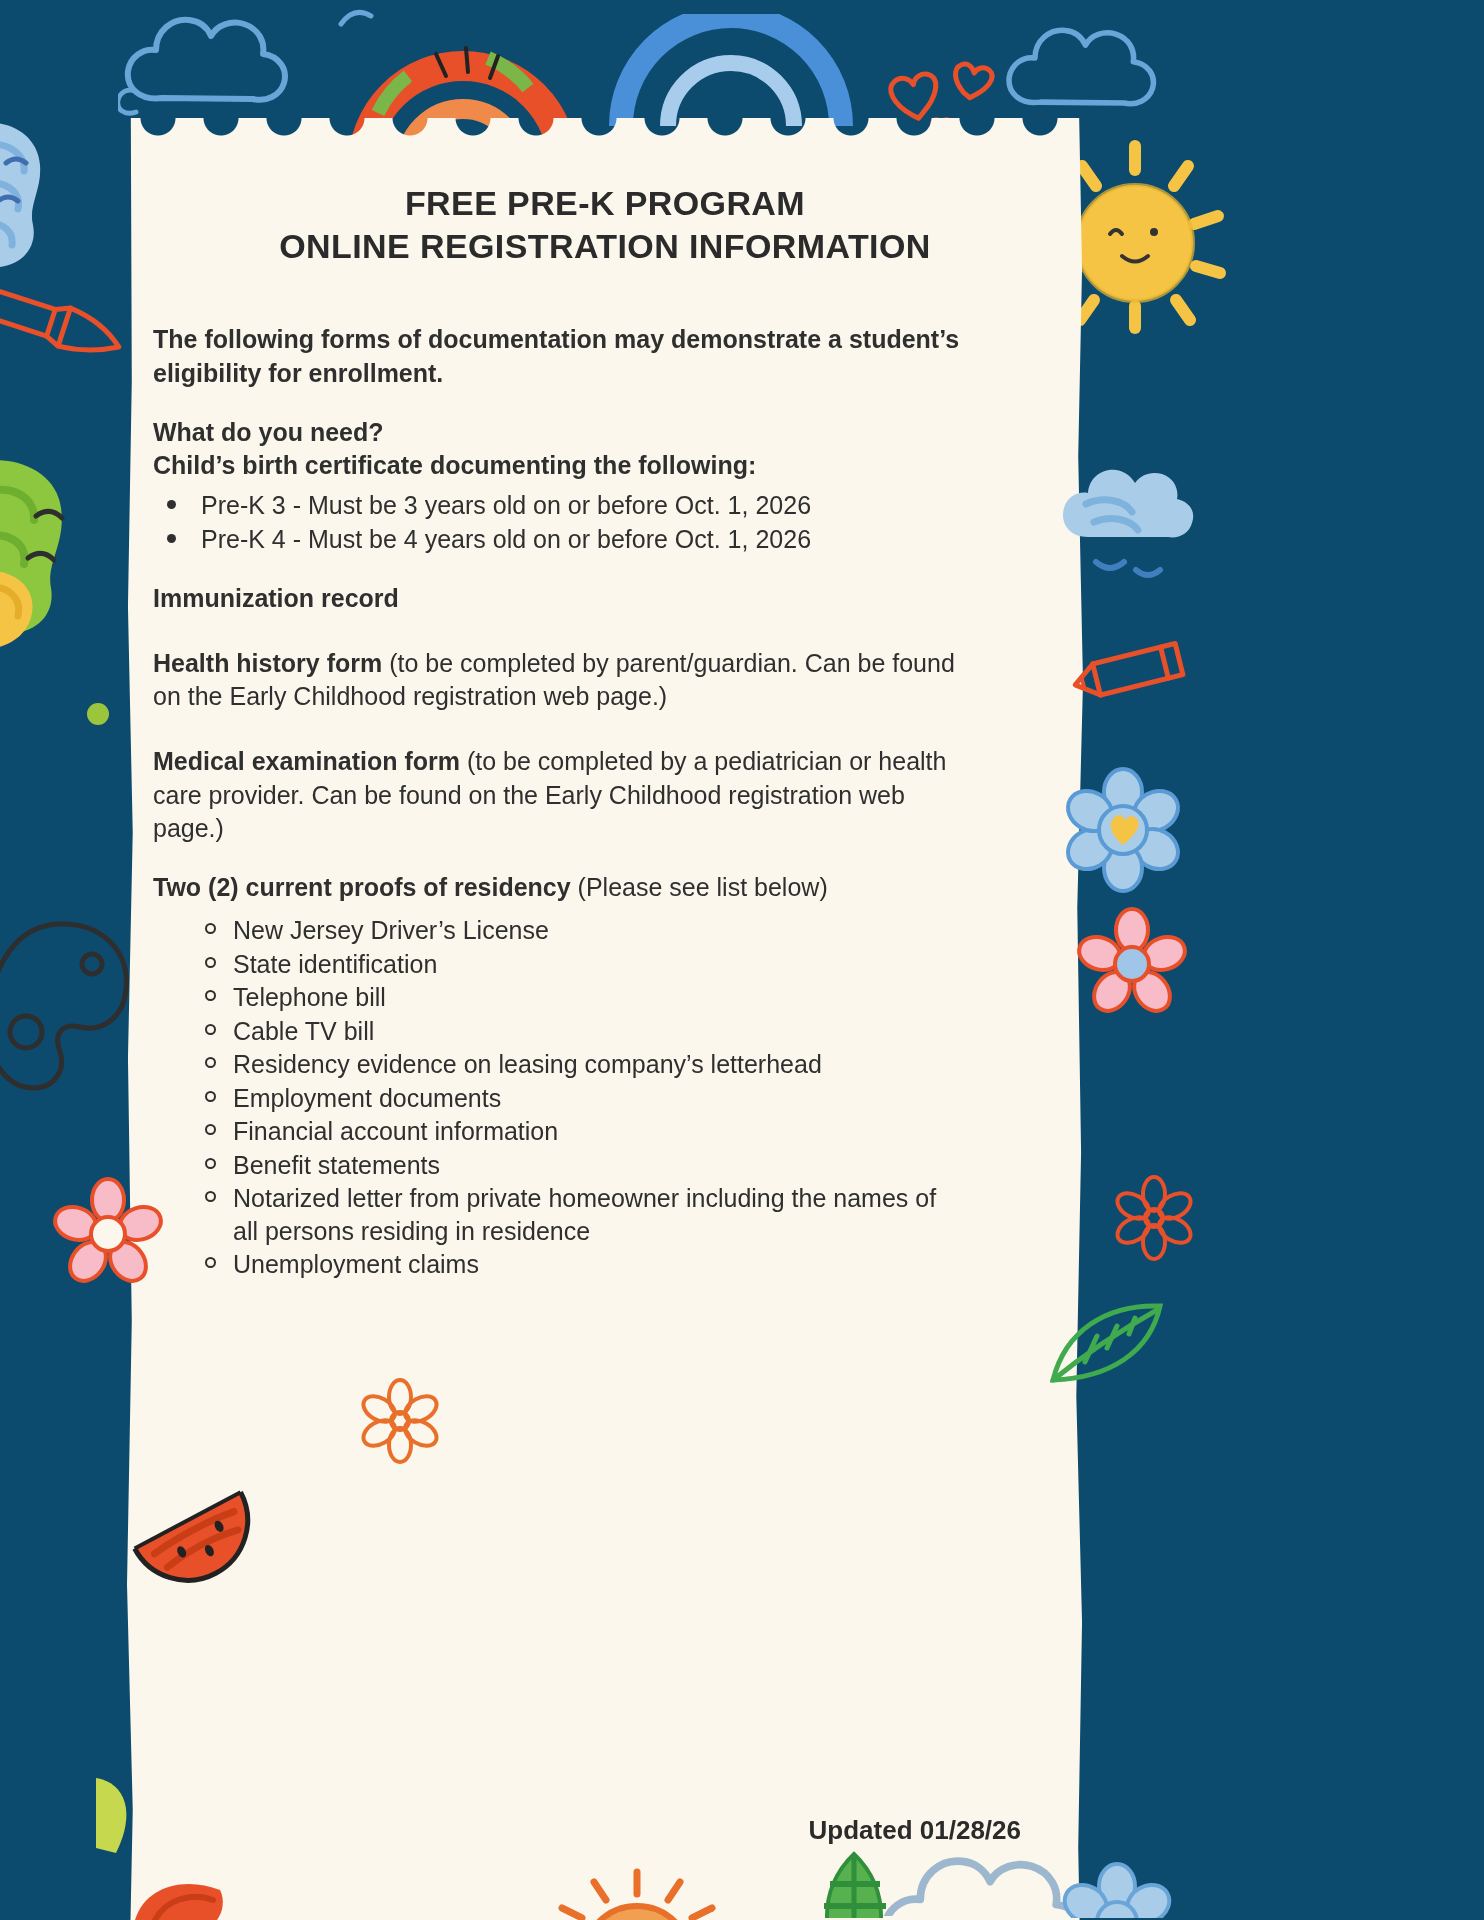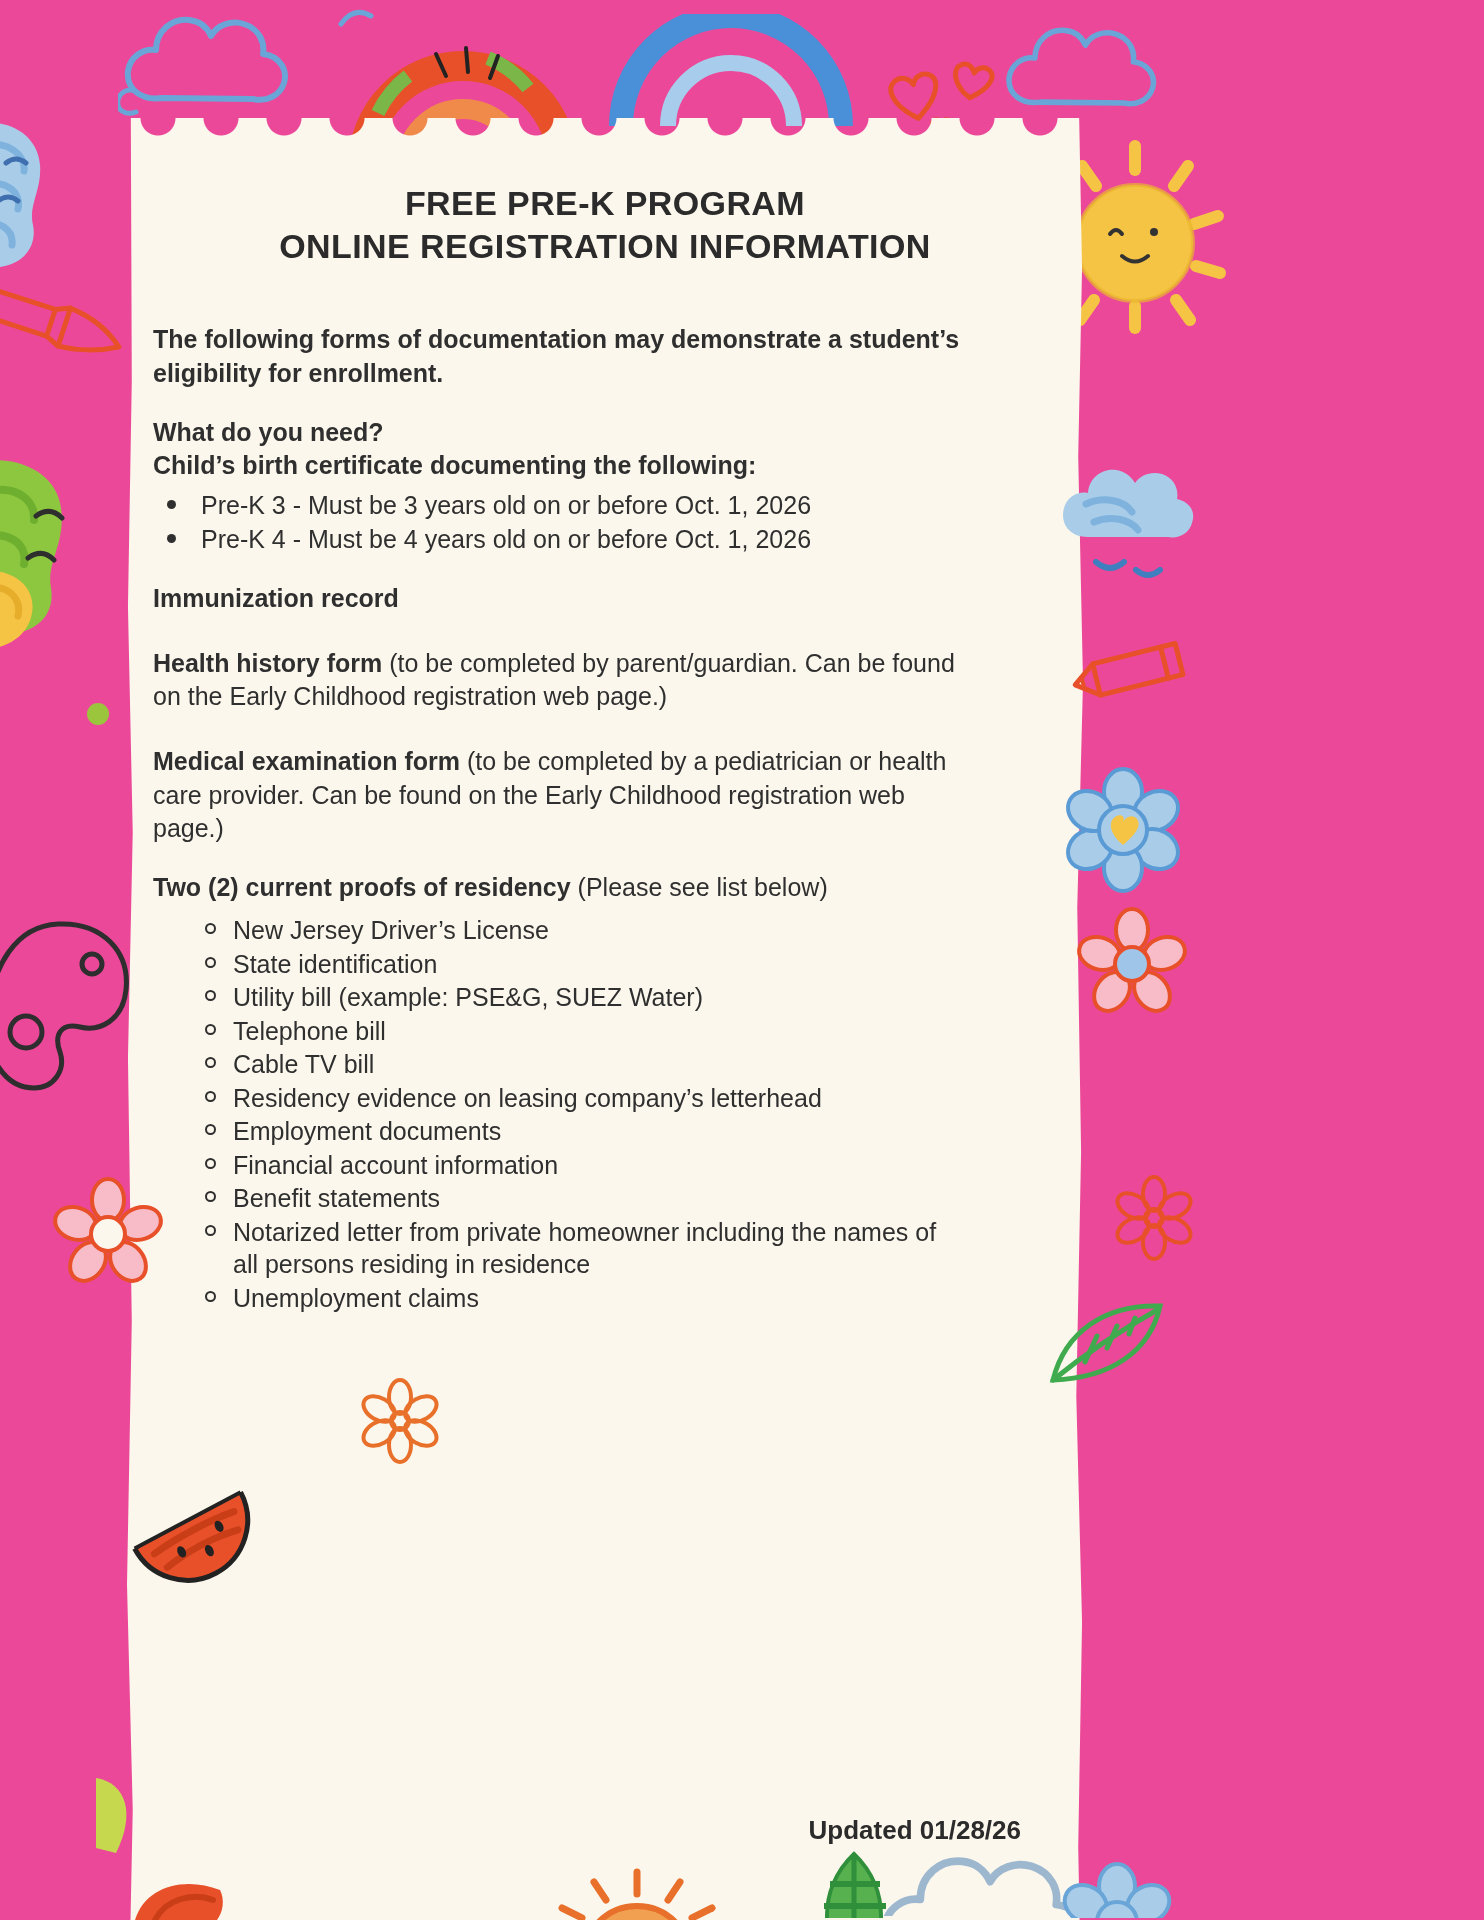--- a/index.html
+++ b/index.html
@@ -1,18 +1,18 @@
 <!DOCTYPE html>
 <html><head>
 <meta charset="utf-8">
 <style>
   html,body{margin:0;padding:0;}
   .canvas{
     position:relative;width:1484px;height:1920px;overflow:hidden;
-    background:#ec4899;font-family:"Liberation Sans",sans-serif;color:#2f2f2f;
+    background:#0c4a6e;font-family:"Liberation Sans",sans-serif;color:#2f2f2f;
   }
   .decor{position:absolute;pointer-events:none;}
   .decor svg{display:block;width:100%;height:100%;}
   .z1{z-index:1}.z3{z-index:3}
   .paper{
     position:absolute;left:127px;top:118px;width:956px;height:1880px;
     background:#fbf7ec;z-index:2;
     clip-path:polygon(0.4% 0%,99.6% 0%,99.9% 8%,99.5% 18%,100% 30%,99.4% 42%,99.8% 55%,99.3% 68%,99.9% 80%,99.5% 92%,99.8% 100%,0.2% 100%,0.6% 90%,0% 78%,0.5% 64%,0.1% 50%,0.6% 38%,0.1% 26%,0.5% 14%);
     -webkit-mask-image:radial-gradient(circle at 31px 0px, transparent 17px, #000 18px);
     -webkit-mask-size:63px 100%;
@@ -200,24 +200,20 @@
             <li>
               <span class="ring"></span>
               <span>New Jersey Driver’s License</span>
             </li>
 
             <li>
               <span class="ring"></span>
               <span>State identification</span>
             </li>
 
-            <li>
-              <span class="ring"></span>
-              <span>Utility bill (example: PSE&amp;G, SUEZ Water)</span>
-            </li>
 
             <li>
               <span class="ring"></span>
               <span>Telephone bill</span>
             </li>
 
             <li>
               <span class="ring"></span>
               <span>Cable TV bill</span>
             </li>

